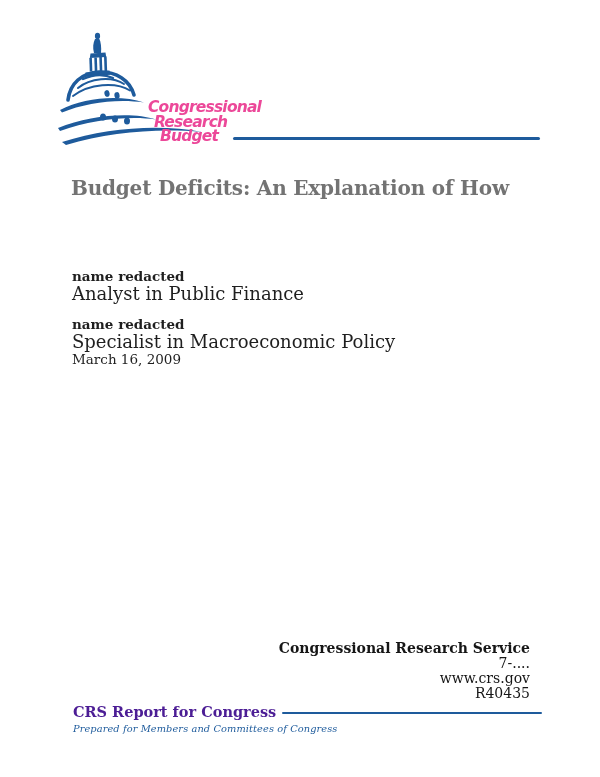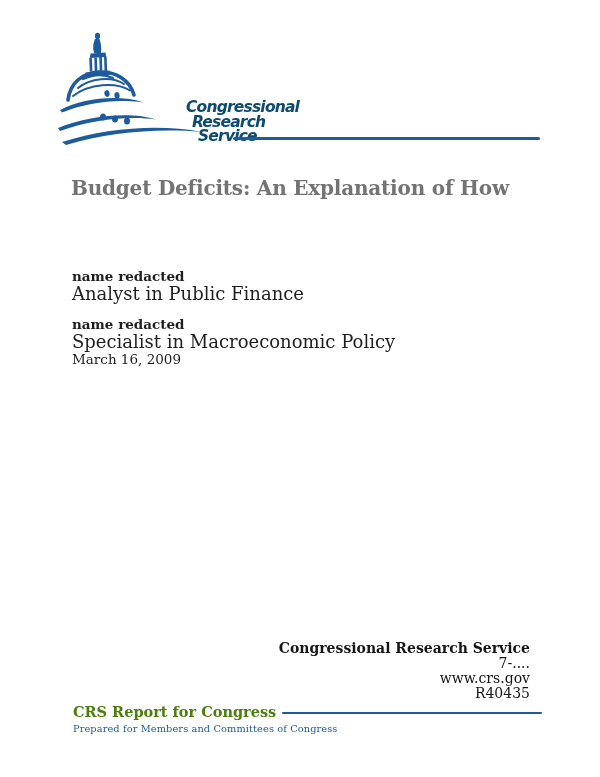--- a/index.html
+++ b/index.html
@@ -8,21 +8,21 @@
     background:#ffffff; overflow:hidden;
     font-family:"DejaVu Serif","Liberation Serif",serif;
   }
   
   .dome-art { position:absolute; left:56px; top:28px; width:170px; height:118px; }
   .wordmark {
     position:absolute; left:148px; top:100px;
     font-family:"DejaVu Sans","Liberation Sans",sans-serif;
     font-weight:bold; font-style:italic;
     font-size:15.5px; line-height:14.5px; letter-spacing:-0.8px;
-    color:#0c4a6e; white-space:nowrap;margin-left:38px;
+    color:#ec4899; white-space:nowrap;
   }
   .wordmark .wm-line { display:block; }
   .wordmark .wm-line:nth-child(2) { margin-left:6px; }
   .wordmark .wm-line:nth-child(3) { margin-left:12px; }
   .header-rule {
     position:absolute; left:233px; top:137px; width:307px; height:2.6px;
     background:#1e5b9c; border-radius:2px;
   }
   
   .title {
@@ -42,29 +42,29 @@
   
   .footer-org {
     position:absolute; right:70px; top:641px;
     text-align:right; font-size:14px; line-height:15px; color:#161616;
   }
   .footer-org .f-bold { font-weight:bold; }
   
   .footer-banner { position:absolute; left:73px; top:704px; width:469px; }
   .banner-row { display:flex; align-items:center; }
   .banner-title {
-    font-size:14.5px; font-weight:bold; color:#4d7c0f;
+    font-size:14.5px; font-weight:bold; color:#4c1d95;
     white-space:nowrap; line-height:16px;
   }
   .banner-rule {
     flex:1; height:2.4px; background:#1e5b9c; margin-left:6px;
     border-radius:2px; position:relative; top:1px;
   }
   .banner-tagline {
-    margin-top:3px; font-size:9.8px; color:#1e5b9c;
+    margin-top:3px; font-size:9.8px; font-style:italic; color:#1e5b9c;
     letter-spacing:0.1px;
   }
 </style>
 </head>
 <body>
 
 <div class="page">
 
   <svg class="dome-art" viewBox="0 0 170 118" xmlns="http://www.w3.org/2000/svg">
     <g fill="#1e5b9c" stroke="none">
@@ -101,21 +101,21 @@
       <path d="M22,60 C34,50 56,48 68,56" stroke-width="2"></path>
       <path d="M17,68 C33,55.5 60,53.5 74,62.5" stroke-width="2"></path>
 
       <path d="M27,51 C38,46 48,46 57,50" stroke-width="2.4"></path>
     </g>
   </svg>
 
   <div class="wordmark">
     <span class="wm-line">Congressional</span>
     <span class="wm-line">Research</span>
-    <span class="wm-line">Service</span>
+    <span class="wm-line">Budget</span>
   </div>
   <div class="header-rule"></div>
 
   <h1 class="title" style="margin:0;">
     <span class="t-line">Budget Deficits: An Explanation of How</span>
   </h1>
 
   <div class="authors">
     <div class="author">
       <div class="a-name">name redacted</div>

